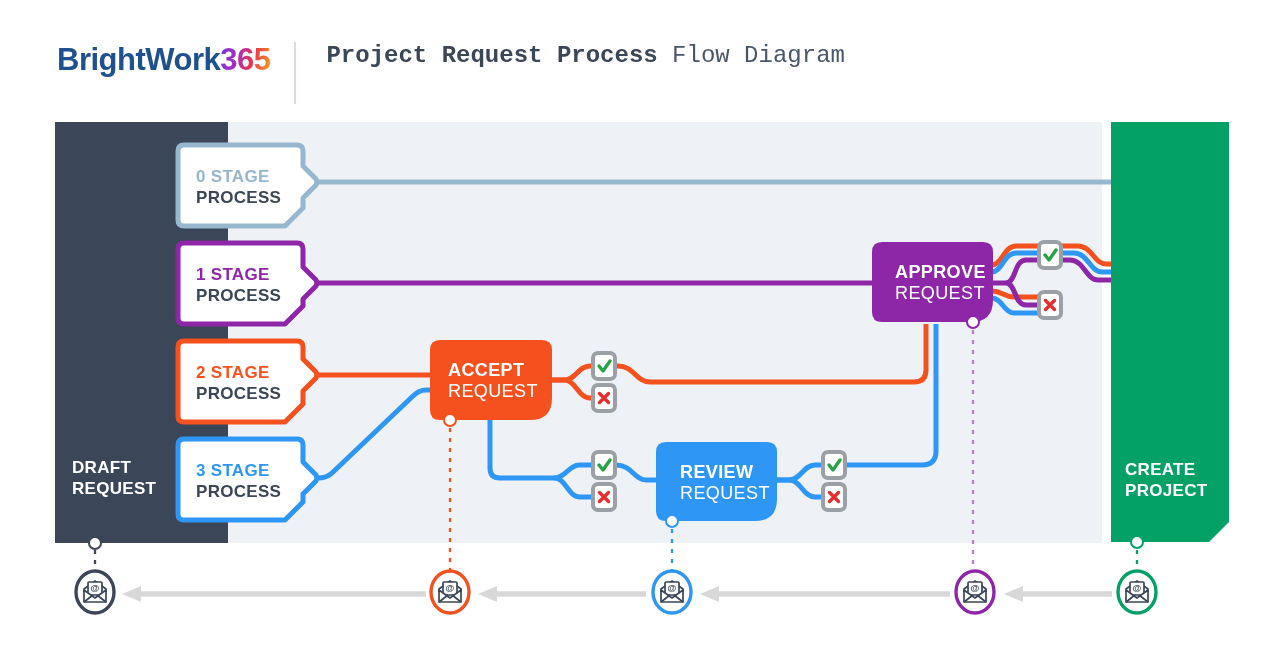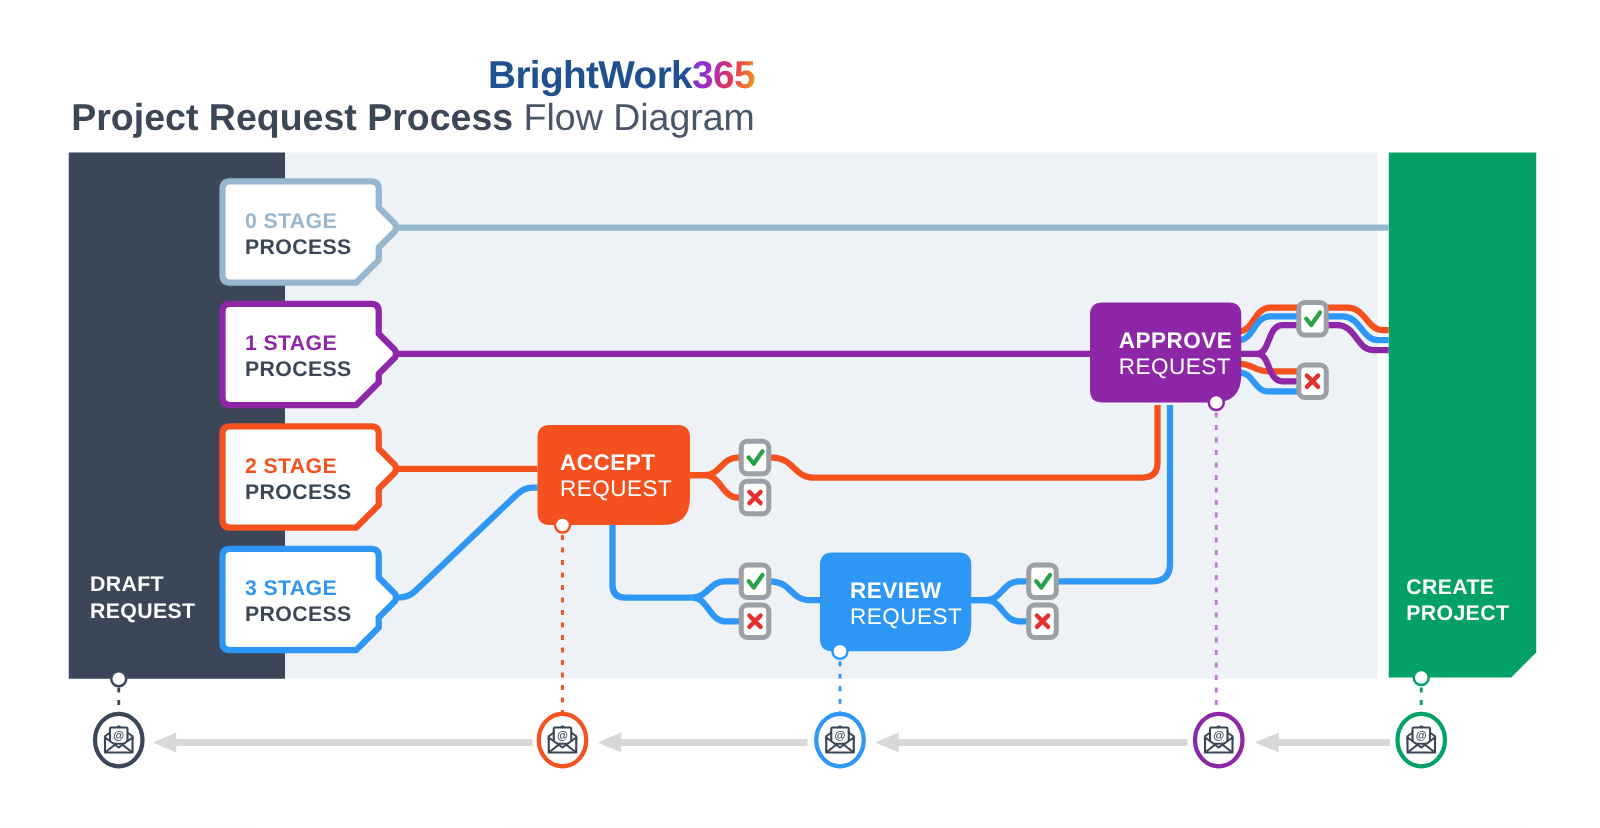--- a/index.html
+++ b/index.html
@@ -1,23 +1,23 @@
 <!DOCTYPE html>
 <html><head>
 <meta charset="utf-8">
 <style>
   html,body{margin:0;padding:0;background:#ffffff;width:1280px;height:662px;overflow:hidden;}
   body{font-family:"Liberation Sans",sans-serif;}
-  .header{position:absolute;top:42px;left:57px;height:70px;display:flex;align-items:flex-end;z-index:2;flex-direction:column;}
+  .header{position:absolute;top:42px;left:57px;height:70px;display:flex;align-items:flex-start;z-index:2;}
   .logo{font-size:31px;font-weight:700;letter-spacing:-0.5px;white-space:nowrap;}
   .logo .word{color:#1f518e;}
   .logo .num{background:linear-gradient(105deg,#6d3bdc 0%,#a42cc4 32%,#e8344f 62%,#f59a21 95%);
              -webkit-background-clip:text;background-clip:text;color:transparent;}
   .divider{width:2px;height:62px;background:#d9dde3;margin:0 30px 0 24px;}
-  .title{font-size:30px;color:#3b4656;white-space:nowrap;}
+  .title{font-size:24px;color:#3b4656;white-space:nowrap;font-family:Liberation Mono, monospace;}
   .title .b{font-weight:700;}
   .title .l{font-weight:400;color:#49566a;}
   svg{position:absolute;top:0;left:0;}
   svg text{font-family:"Liberation Sans",sans-serif;}
   .lbl{font-size:17px;font-weight:700;letter-spacing:.3px;}
   .lbl2{font-size:17px;font-weight:700;letter-spacing:.3px;fill:#3b4656;}
   .act1{font-size:18px;font-weight:700;letter-spacing:.4px;fill:#ffffff;}
   .act2{font-size:18px;font-weight:400;letter-spacing:.4px;fill:#ffffff;}
   .white{fill:#ffffff;}
   .flow{fill:none;stroke-width:5;stroke-linecap:butt;stroke-linejoin:round;}

